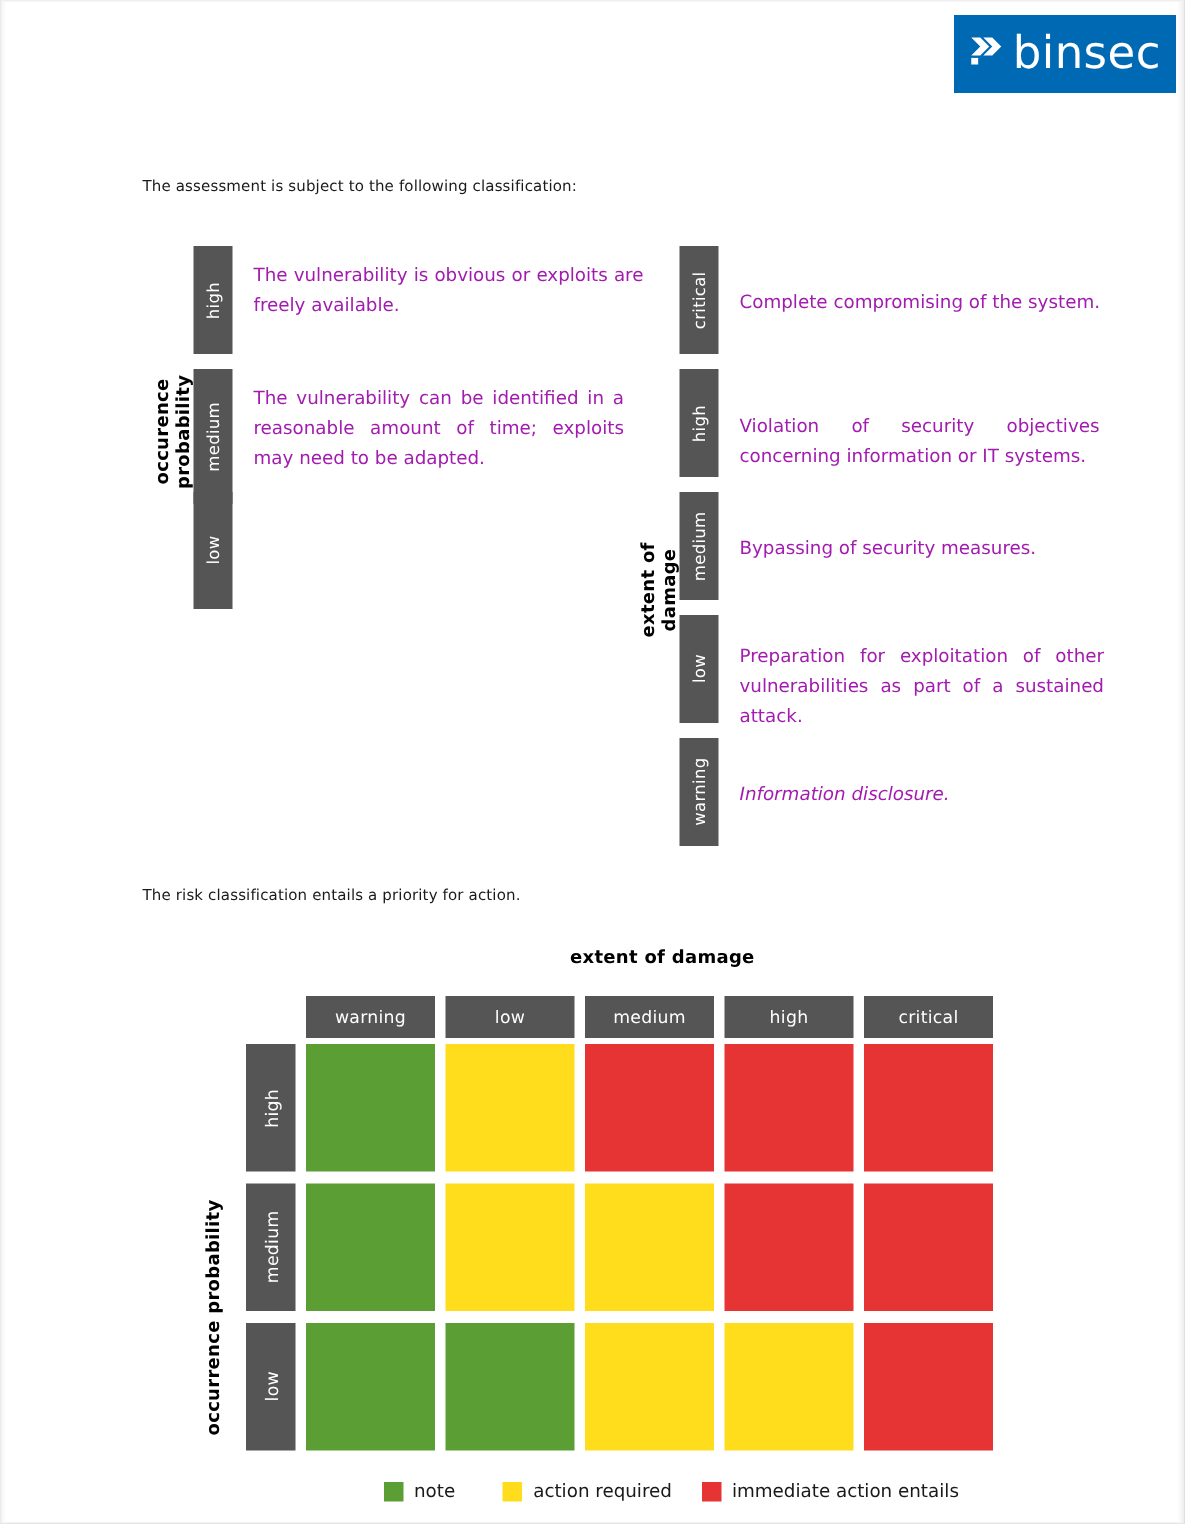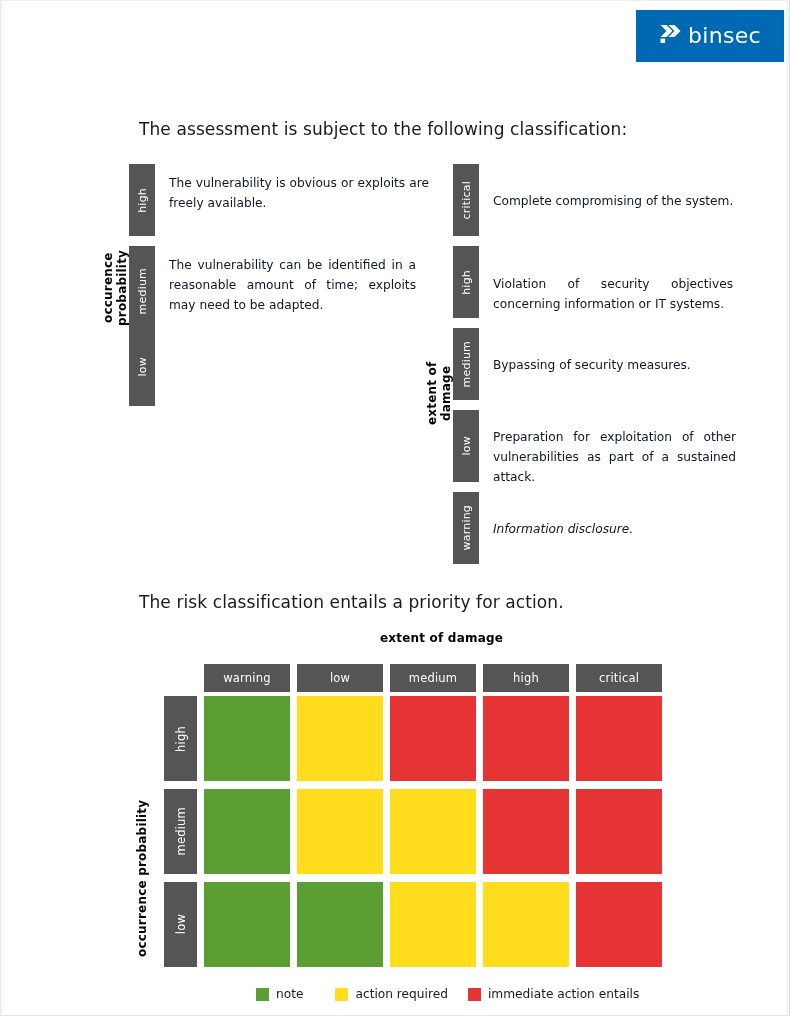--- a/index.html
+++ b/index.html
@@ -30,29 +30,29 @@
 
   
   .logo{
     position:absolute;left:635px;top:9px;width:148px;height:52px;
     background:#0069b4;
     display:flex;align-items:center;justify-content:center;
   }
   .logo-inner{display:flex;align-items:center;gap:5px;}
   .logo-mark{display:block;}
   .logo-text{
-    color:#ffffff;font-size:22px;letter-spacing:0.3px;
+    color:#ffffff;font-size:30px;letter-spacing:0.3px;
     font-family:"DejaVu Sans","Liberation Sans",sans-serif;
     line-height:1;font-weight:400;
   }
 
   
   .intro{
-    position:absolute;font-size:17px;color:#1a1a1a;
-    letter-spacing:0.1px;white-space:nowrap;margin-left:44px;
+    position:absolute;font-size:10px;color:#1a1a1a;
+    letter-spacing:0.1px;white-space:nowrap;
   }
   #intro-1{left:94px;top:118px;}
   #intro-2{left:94px;top:591px;}
 
   
   .axis-title{
     position:absolute;
     font-size:12px;font-weight:bold;color:#000000;
     writing-mode:vertical-rl;transform:rotate(180deg);
     text-align:center;letter-spacing:0.2px;
@@ -63,21 +63,21 @@
   .cls-box{
     position:absolute;width:26px;background:#555555;
     color:#ffffff;font-size:11px;
     display:flex;align-items:center;justify-content:center;
   }
   .cls-box span{
     writing-mode:vertical-rl;transform:rotate(180deg);
     letter-spacing:0.2px;white-space:nowrap;
   }
   .cls-text{
-    position:absolute;font-size:12.2px;color:#0f172a;
+    position:absolute;font-size:12.2px;color:#a21caf;
     line-height:20px;text-align:justify;
     text-justify:inter-word;
   }
 
   
   #lbox-high   {left:128px;top:163px;height:72px;}
   #lbox-medium {left:128px;top:245px;height:90px;}
   #lbox-low    {left:128px;top:327px;height:78px;}
   #ltxt-high   {left:168px;top:172px;width:260px;}
   #ltxt-medium {left:168px;top:254px;width:247px;}

